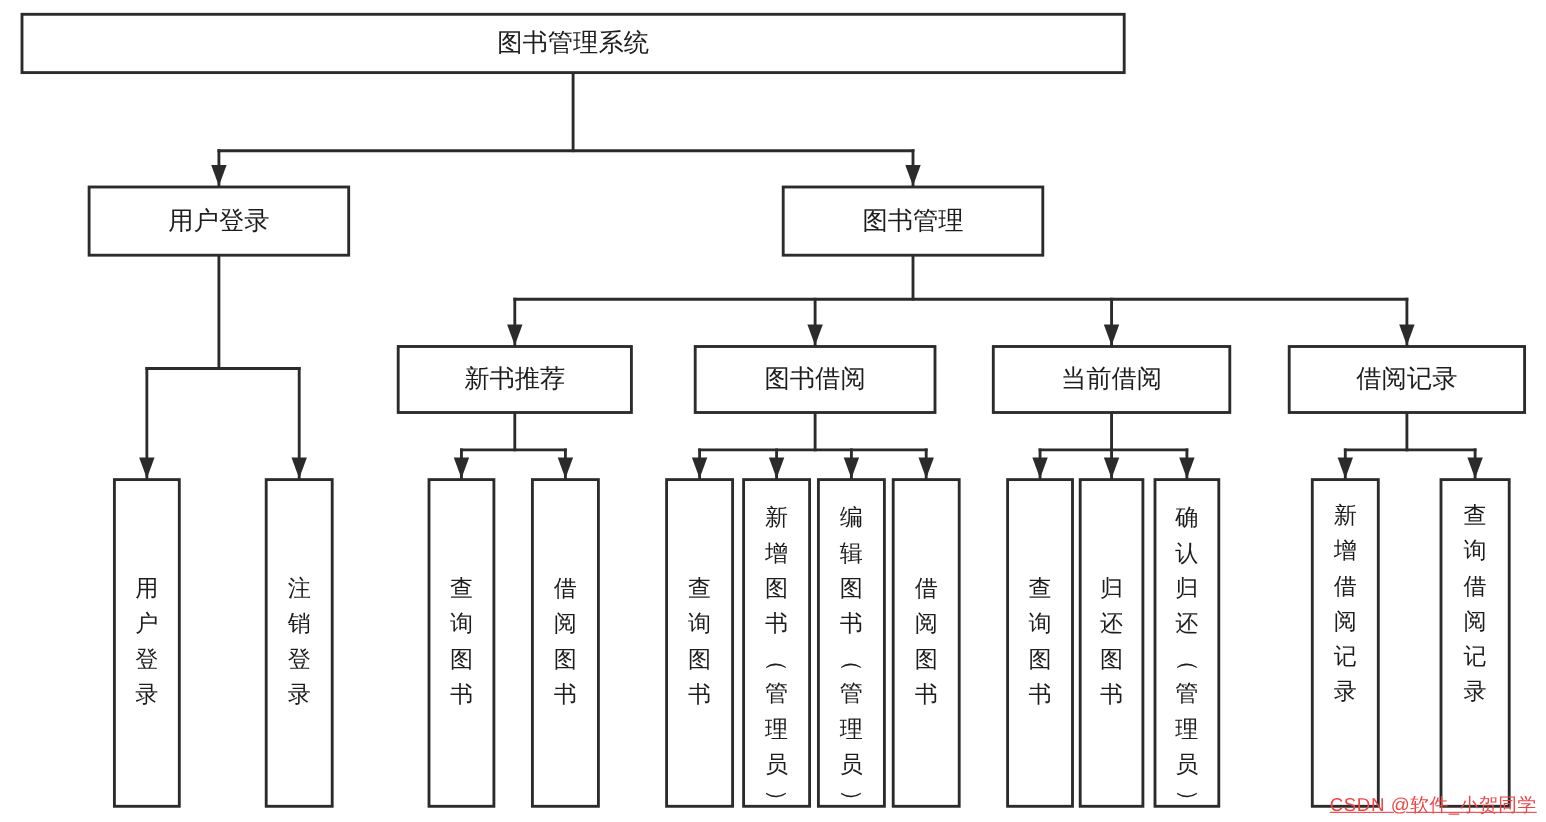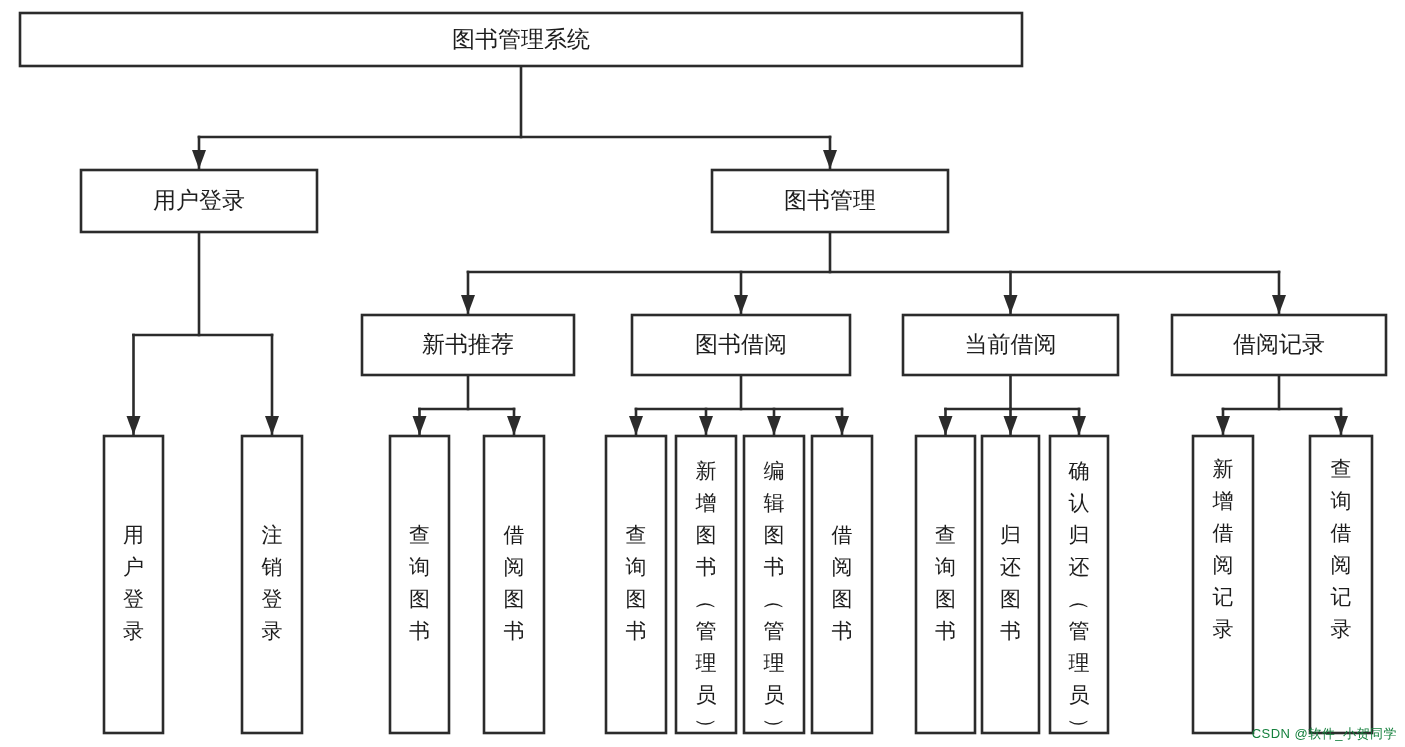--- a/index.html
+++ b/index.html
@@ -22,26 +22,27 @@
   text.leaf-char{
     fill:#1d1d1d;
     font-family:"Liberation Sans","DejaVu Sans",sans-serif;
     font-size:21px;
     text-anchor:middle;
     dominant-baseline:middle;
   }
   .watermark{
     position:absolute;
     right:8px;bottom:4px;
-    color:#15803d;
-    font-size:13px;
+    color:#ef4444;
+    font-size:17px;
     font-family:"Liberation Sans","DejaVu Sans",sans-serif;
     letter-spacing:.5px;
     white-space:nowrap;
     user-select:none;
+    text-decoration:underline;
   }
 </style>
 </head>
 <body>
 
 <div id="stage">
   <svg id="diagram" viewBox="0 0 1405 747" width="1405" height="747">
     <g id="edges-layer">
         <path d="M 521 66 L 521 137" class="conn"></path>
         <path d="M 199 137 L 830 137" class="conn"></path>

